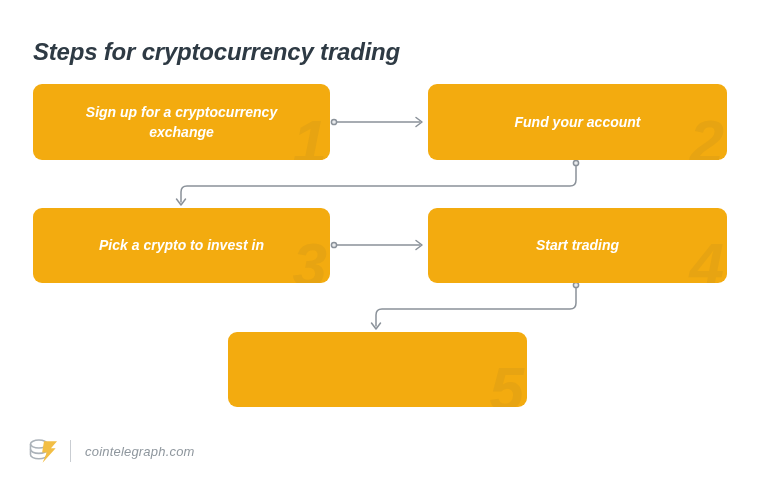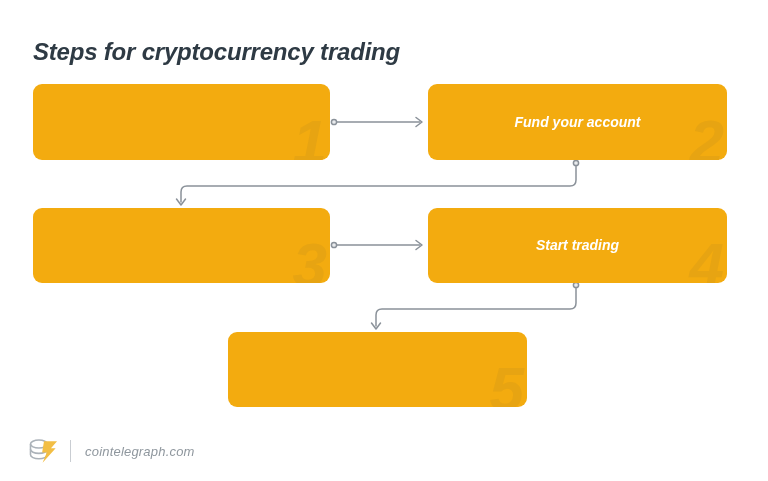--- a/index.html
+++ b/index.html
@@ -73,29 +73,31 @@
       <g>
         <circle cx="576" cy="285" r="2.6" fill="#E9EBED"></circle>
         <path d="M576,288 V303 Q576,309 570,309 H382 Q376,309 376,315 V326"></path>
         <path d="M371.5,323 L376,329 L380.5,323"></path>
       </g>
     </g>
   </svg>
 
   <div class="step-box b1">
     <span class="big-num">1</span>
+    <span class="label">Sign up for a cryptocurrency exchange</span>
   </div>
 
   <div class="step-box b2">
     <span class="big-num">2</span>
     <span class="label">Fund your account</span>
   </div>
 
   <div class="step-box b3">
     <span class="big-num">3</span>
+    <span class="label">Pick a crypto to invest in</span>
   </div>
 
   <div class="step-box b4">
     <span class="big-num">4</span>
     <span class="label">Start trading</span>
   </div>
 
   <div class="step-box b5">
     <span class="big-num">5</span>
   </div>

